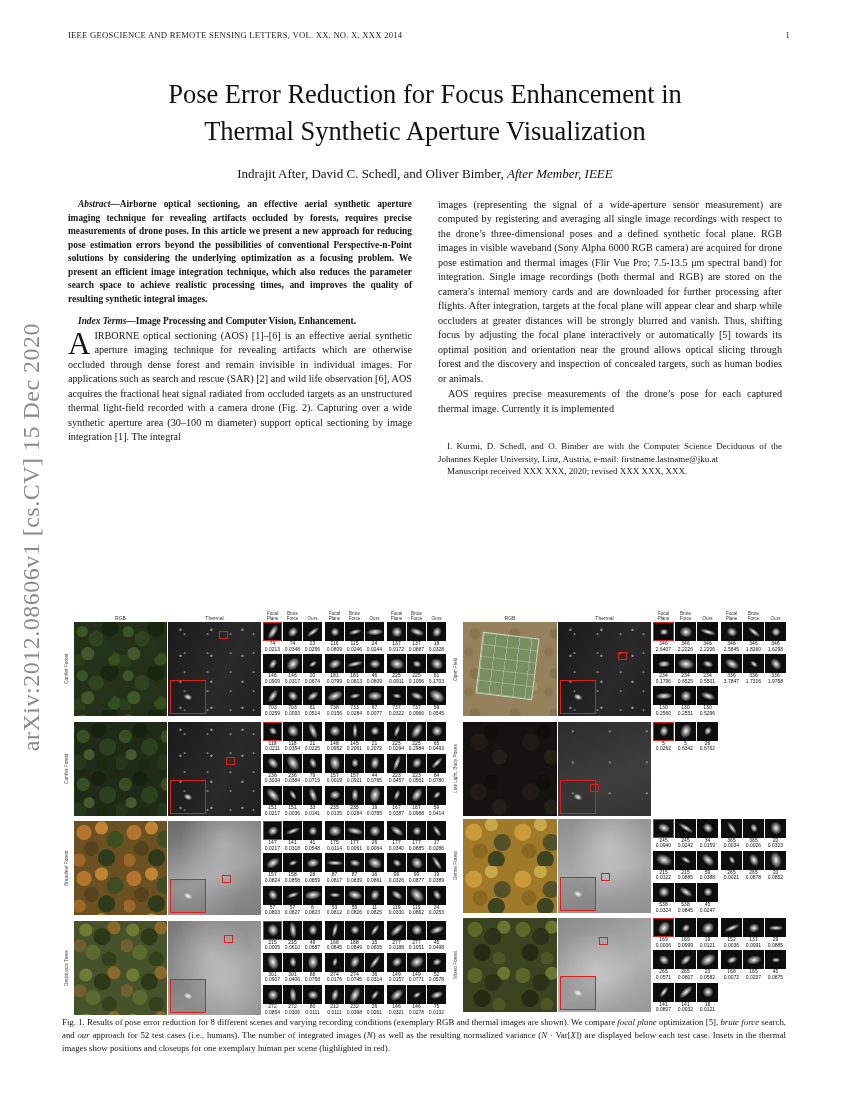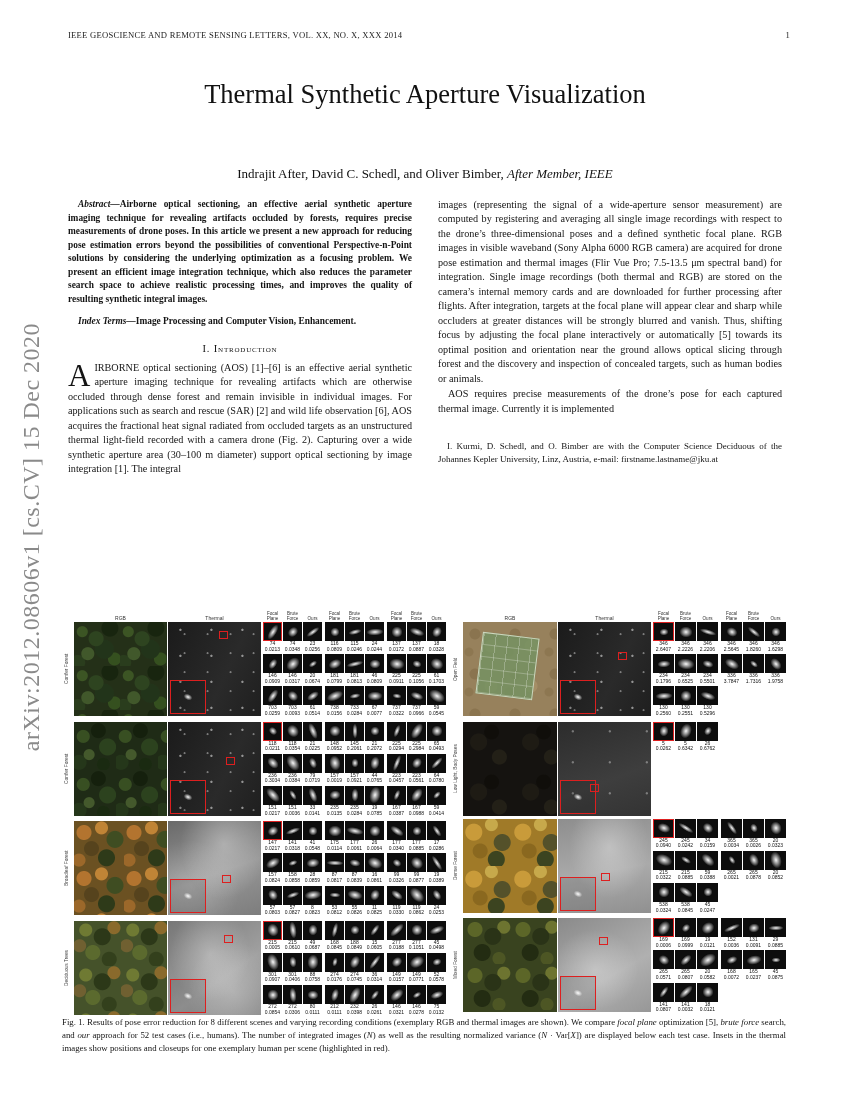--- a/index.html
+++ b/index.html
@@ -163,45 +163,46 @@
 <body>
 
 <div id="page">
 
   <div class="runhdr">
     <span>IEEE GEOSCIENCE AND REMOTE SENSING LETTERS, VOL. XX, NO. X, XXX 2014</span>
     <span>1</span>
   </div>
 
   <div class="titleblk">
+    <div>Pose Error Reduction for Focus Enhancement in</div>
     <div>Thermal Synthetic Aperture Visualization</div>
   </div>
 
   <div class="authors">
     <span>Indrajit After, David C. Schedl, and Oliver Bimber, </span><span class="it">After Member, IEEE</span>
   </div>
 
   <div class="watermark">arXiv:2012.08606v1  [cs.CV]  15 Dec 2020</div>
 
   <div class="cols">
     <div class="col">
       <div class="abs">
         <p><span class="lead">Abstract</span><span>—Airborne optical sectioning, an effective aerial synthetic aperture imaging technique for revealing artifacts occluded by forests, requires precise measurements of drone poses. In this article we present a new approach for reducing pose estimation errors beyond the possibilities of conventional Perspective-n-Point solutions by considering the underlying optimization as a focusing problem. We present an efficient image integration technique, which also reduces the parameter search space to achieve realistic processing times, and improves the quality of resulting synthetic integral images.</span></p>
       </div>
       <div class="idx">
         <p><span class="lead">Index Terms</span><span>—Image Processing and Computer Vision, Enhancement.</span></p>
       </div>
-      <div class="sechead">I. Introduction</div>
       <p class="body-txt"><span class="dropcap">A</span><span>IRBORNE optical sectioning (AOS) [1]–[6] is an effective aerial synthetic aperture imaging technique for revealing artifacts which are otherwise occluded through dense forest and remain invisible in individual images. For applications such as search and rescue (SAR) [2] and wild life observation [6], AOS acquires the fractional heat signal radiated from occluded targets as an unstructured thermal light-field recorded with a camera drone (Fig. 2). Capturing over a wide synthetic aperture area (30–100 m diameter) support optical sectioning by image integration [1].  The integral</span></p>
     </div>
     <div class="col rc">
       <p class="body-txt">images (representing the signal of a wide-aperture sensor measurement) are computed by registering and averaging all single image recordings with respect to the drone’s three-dimensional poses and a defined synthetic focal plane. RGB images in visible waveband (Sony Alpha 6000 RGB camera) are acquired for drone pose estimation and thermal images (Flir Vue Pro; 7.5-13.5 μm spectral band) for integration. Single image recordings (both thermal and RGB) are stored on the camera’s internal memory cards and are downloaded for further processing after flights. After integration, targets at the focal plane will appear clear and sharp while occluders at greater distances will be strongly blurred and vanish. Thus, shifting focus by adjusting the focal plane interactively or automatically [5] towards its optimal position and orientation near the ground allows optical slicing through forest and the discovery and inspection of concealed targets, such as human bodies or animals.</p>
       <p class="body-txt ind">AOS requires precise measurements of the drone’s pose for each captured thermal image. Currently it is implemented</p>
       <div class="footnote">
         <p>I. Kurmi, D. Schedl, and O. Bimber are with the Computer Science Deciduous of the Johannes Kepler University, Linz, Austria, e-mail: firstname.lastname@jku.at</p>
+        <p>Manuscript received XXX XXX, 2020; revised XXX XXX, XXX.</p>
       </div>
     </div>
   </div>
 
   <div class="figure">
     <div class="fig-half" id="fig-left">
         <div class="fig-hdr">
           <div style="width: 12px;"></div>
           <div class="imghdr" style="width: 93px; margin-right: 1px;">RGB</div>
           <div class="imghdr" style="width: 93px; margin-right: 2px;">Thermal</div>

